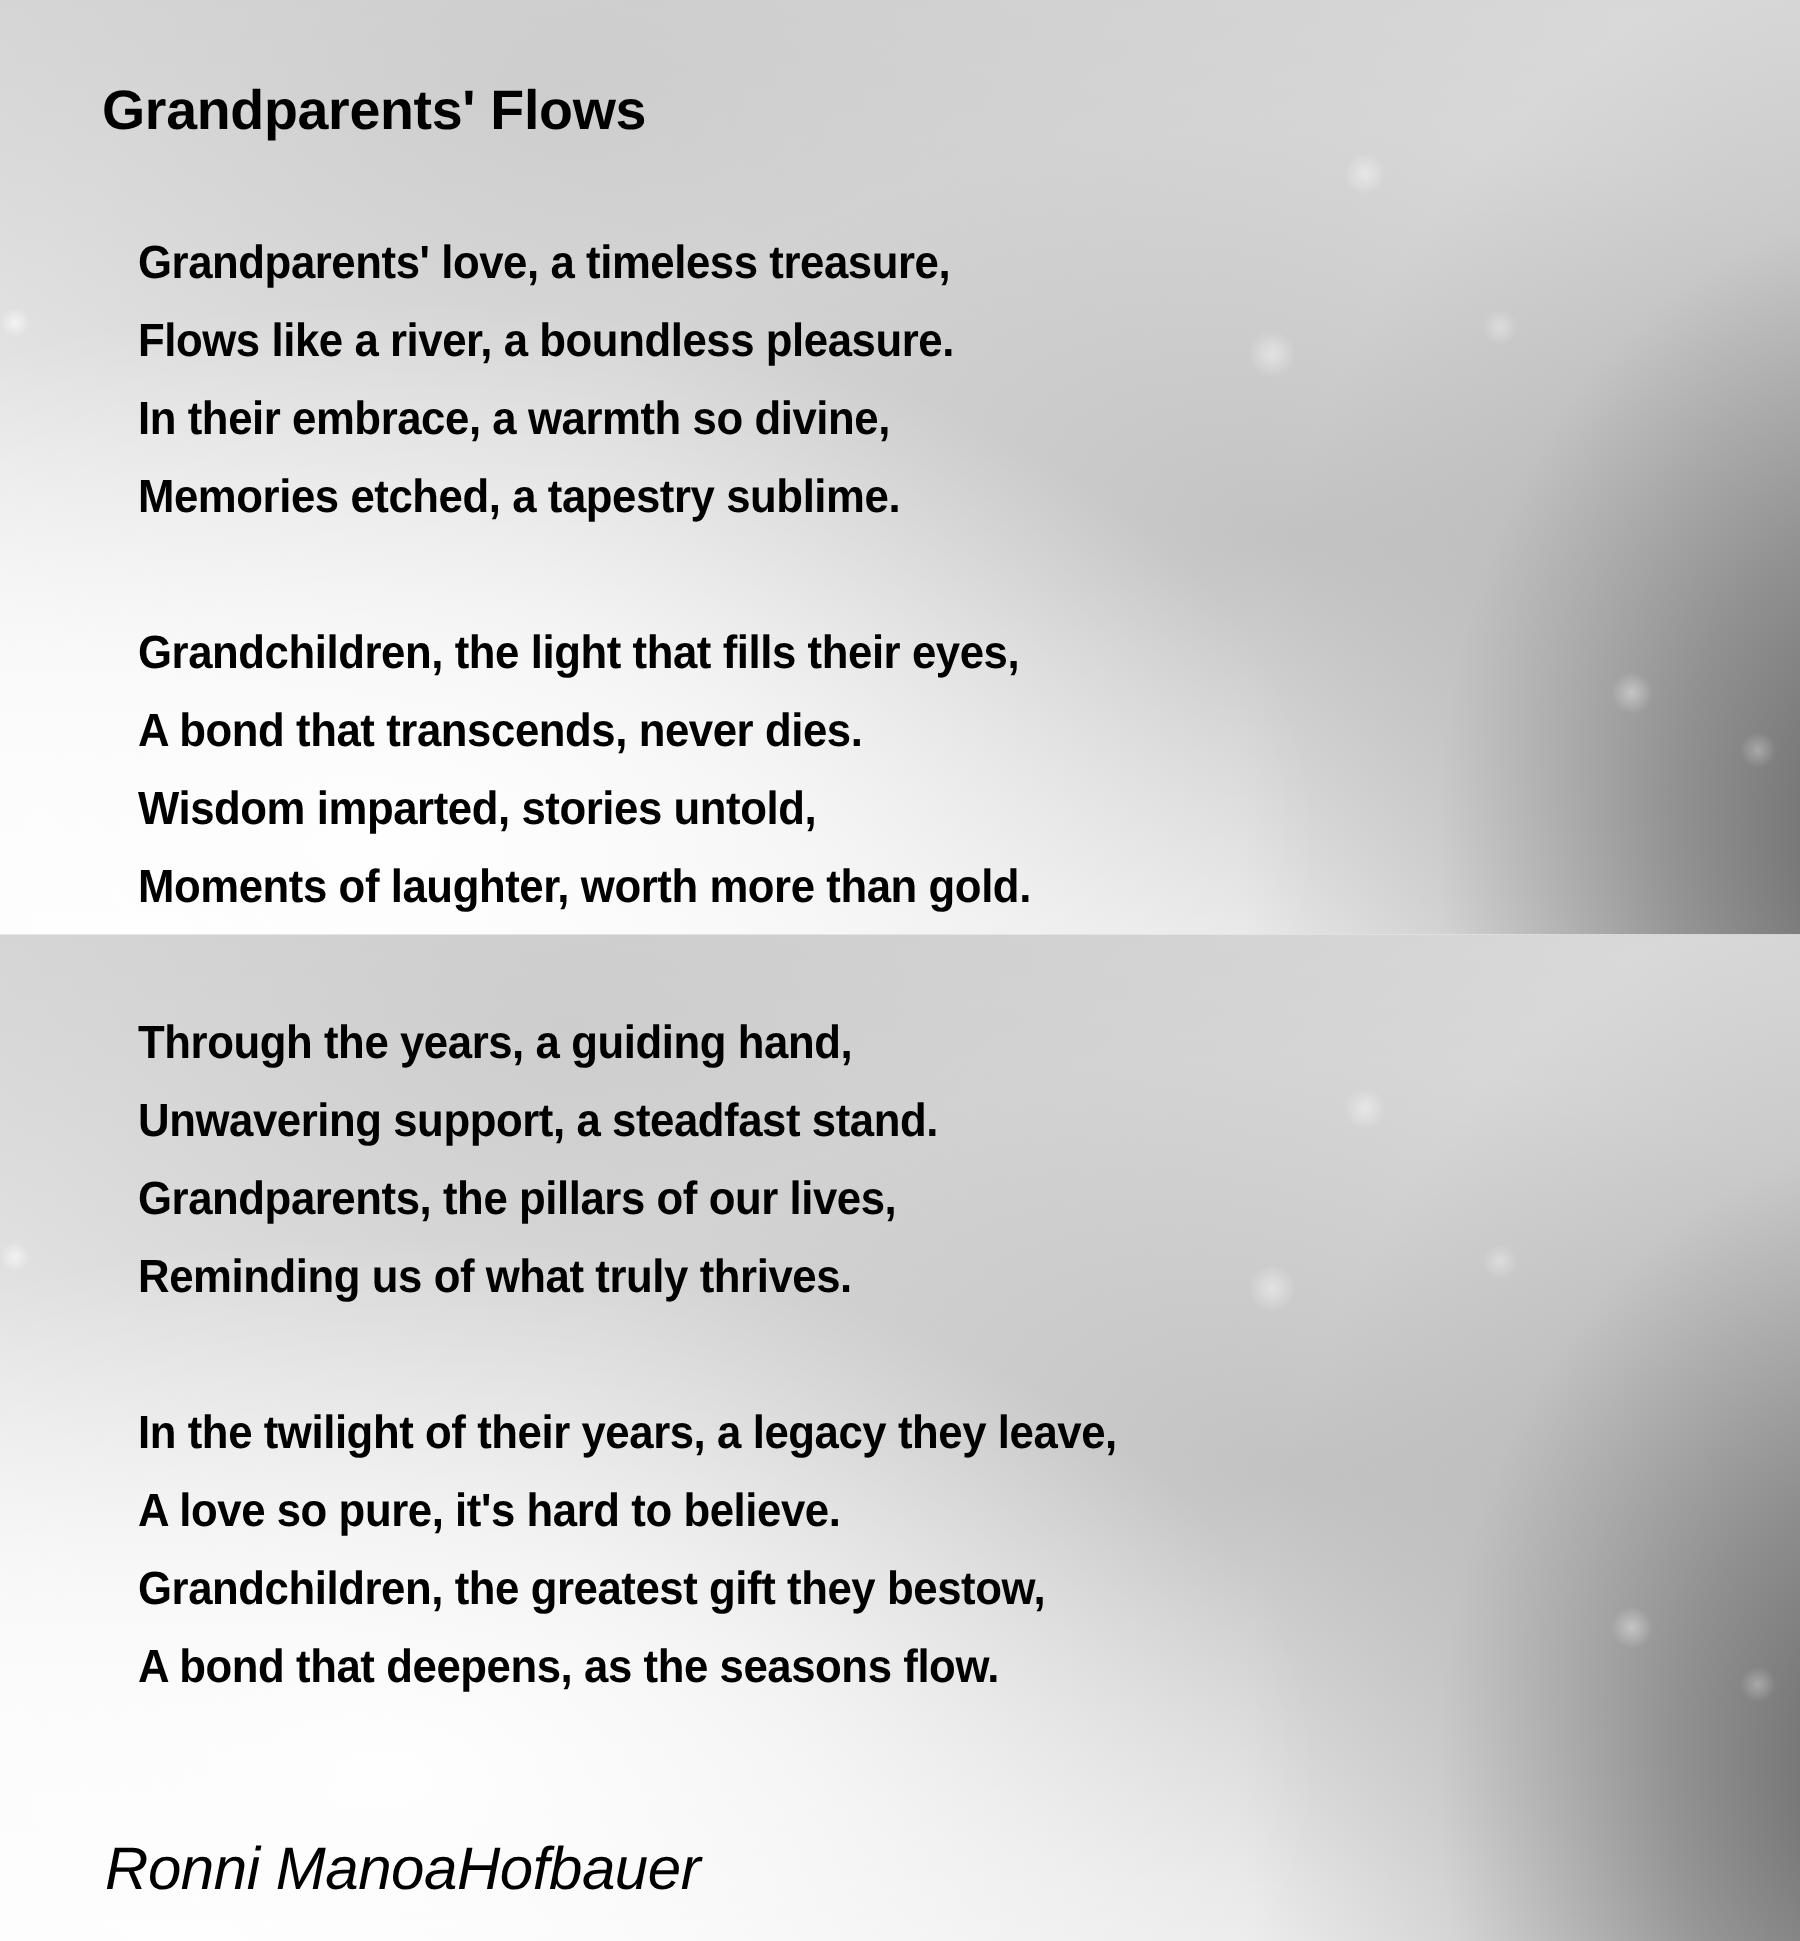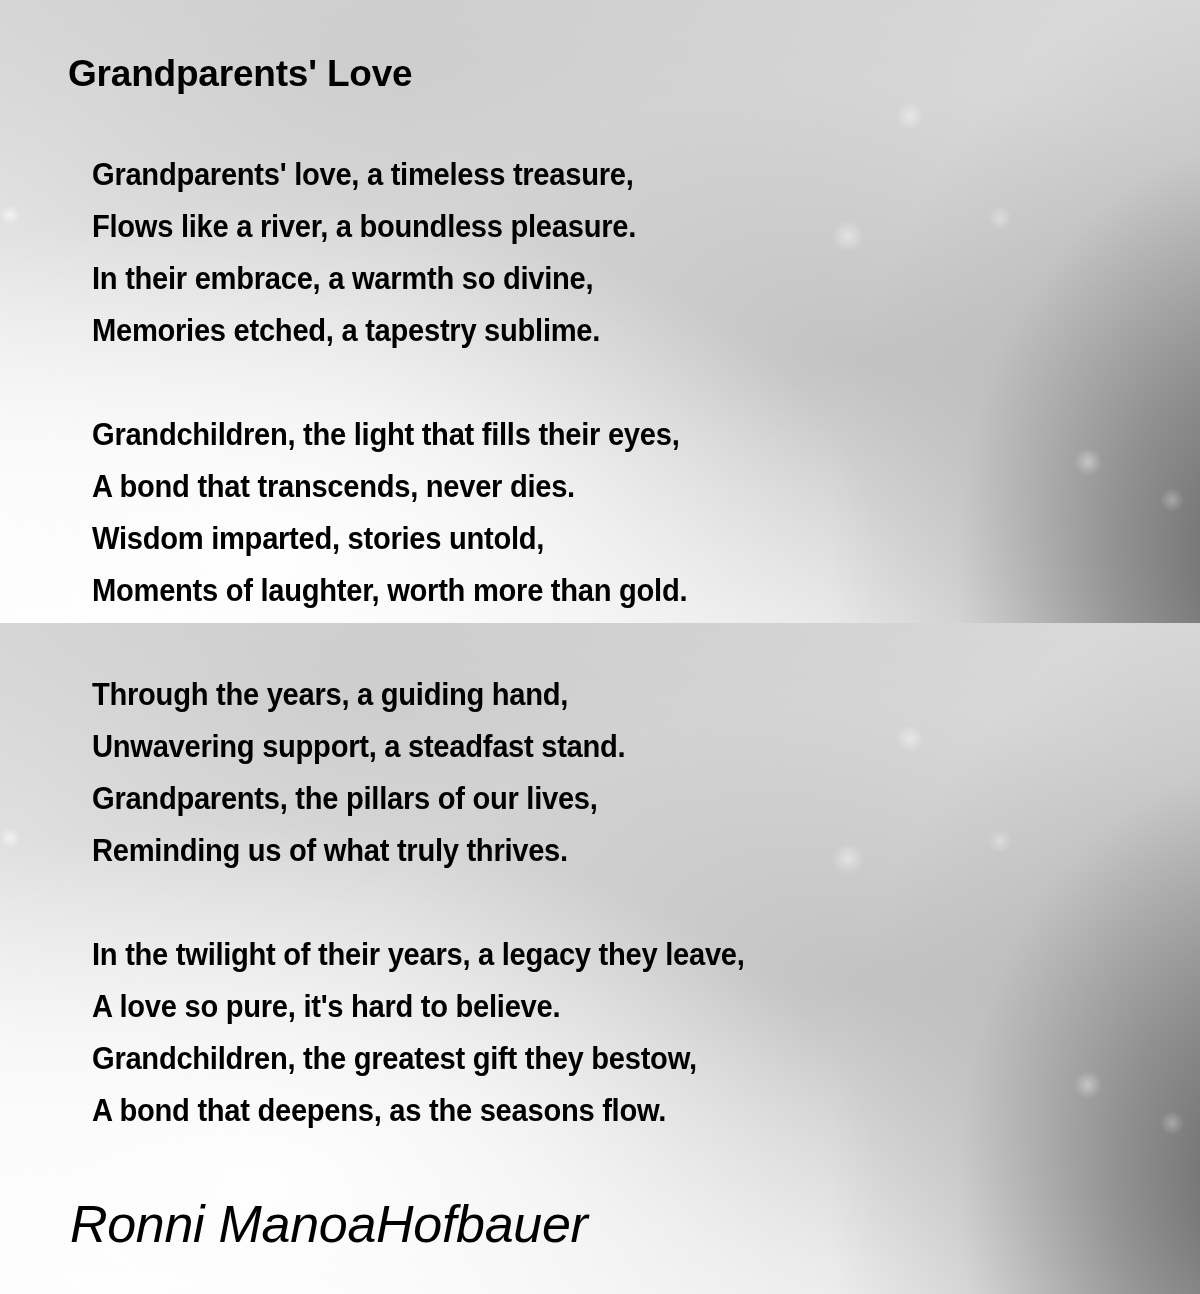--- a/index.html
+++ b/index.html
@@ -64,43 +64,43 @@
       font-size: 31px;
       font-weight: bold;
       white-space: nowrap;
       transform: scaleX(0.94);
       transform-origin: left center;
       letter-spacing: -0.3px;
     }
     .author {
       position: absolute;
       left: 70px;
-      top: 1196px;
-      font-size: 52px;
+      top: 1224px;
+      font-size: 40px;
       font-style: italic;
       font-weight: normal;
       white-space: nowrap;
       z-index: 2;
       line-height: 1.1;
       letter-spacing: -0.3px;
     }
   </style>
 </head>
 <body>
 
 <div class="tile tile-top">
   <div class="base"></div>
   <div class="glow"></div>
 </div>
 <div class="tile tile-bottom">
   <div class="base"></div>
   <div class="glow"></div>
 </div>
 
-<h1 class="title">Grandparents' Love</h1>
+<h1 class="title">Grandparents' Flows</h1>
 
 <div class="stanza" style="top:149px">
   <span class="line">Grandparents' love, a timeless treasure,</span>
   <span class="line">Flows like a river, a boundless pleasure.</span>
   <span class="line">In their embrace, a warmth so divine,</span>
   <span class="line">Memories etched, a tapestry sublime.</span>
 </div>
 
 <div class="stanza" style="top:409px">
   <span class="line">Grandchildren, the light that fills their eyes,</span>

